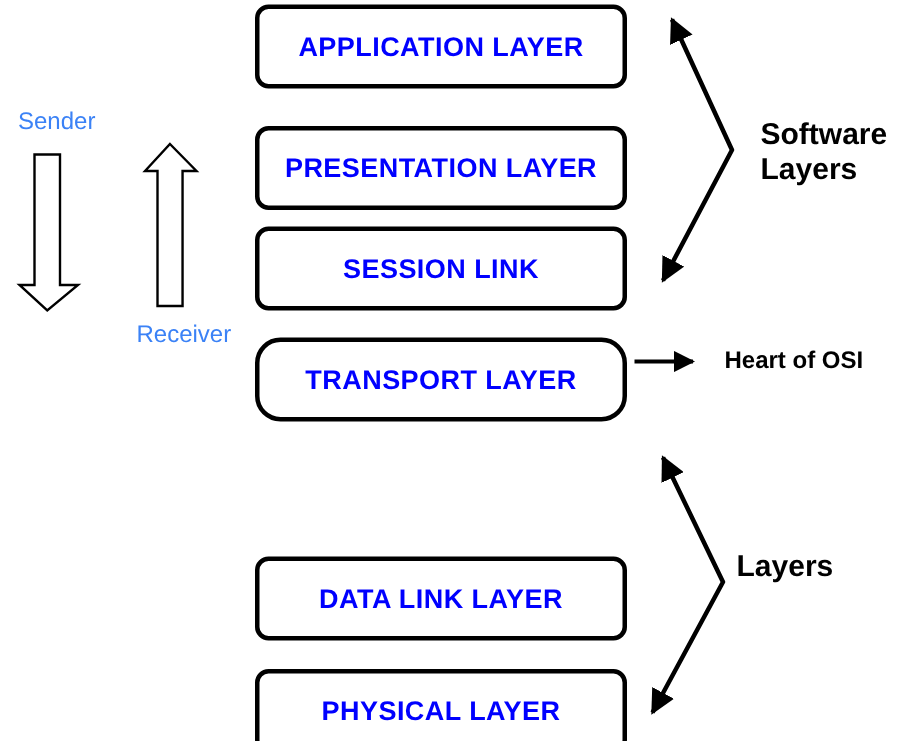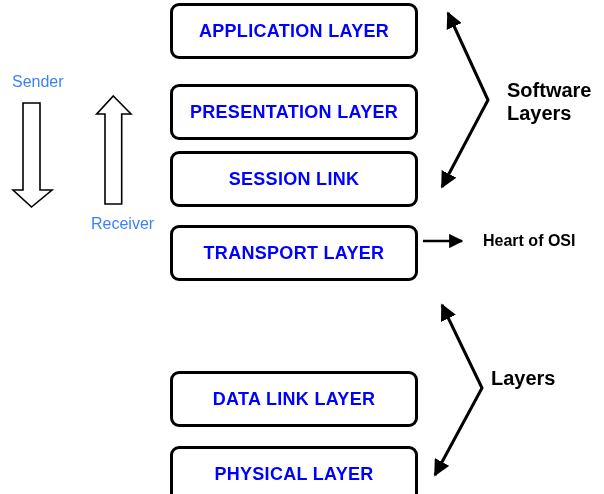--- a/index.html
+++ b/index.html
@@ -27,21 +27,21 @@
   .layer-label {
     color: #0000ff;
     font-weight: bold;
     font-size: 18px;
     letter-spacing: 0.3px;
     white-space: nowrap;
   }
   .b1 { top: 3px; }
   .b2 { top: 84px; }
   .b3 { top: 151px; }
-  .b4 { top: 225px; }
+  .b4 { top: 225px; border-radius: 17px; }
   .b5 { top: 297px; }
   .b6 { top: 371px; }
   .b7 { top: 446px; }
   .side-label {
     position: absolute;
     color: #3b82f6;
     font-size: 16px;
     white-space: nowrap;
   }
   .sender-label { left: 12px; top: 73px; }

